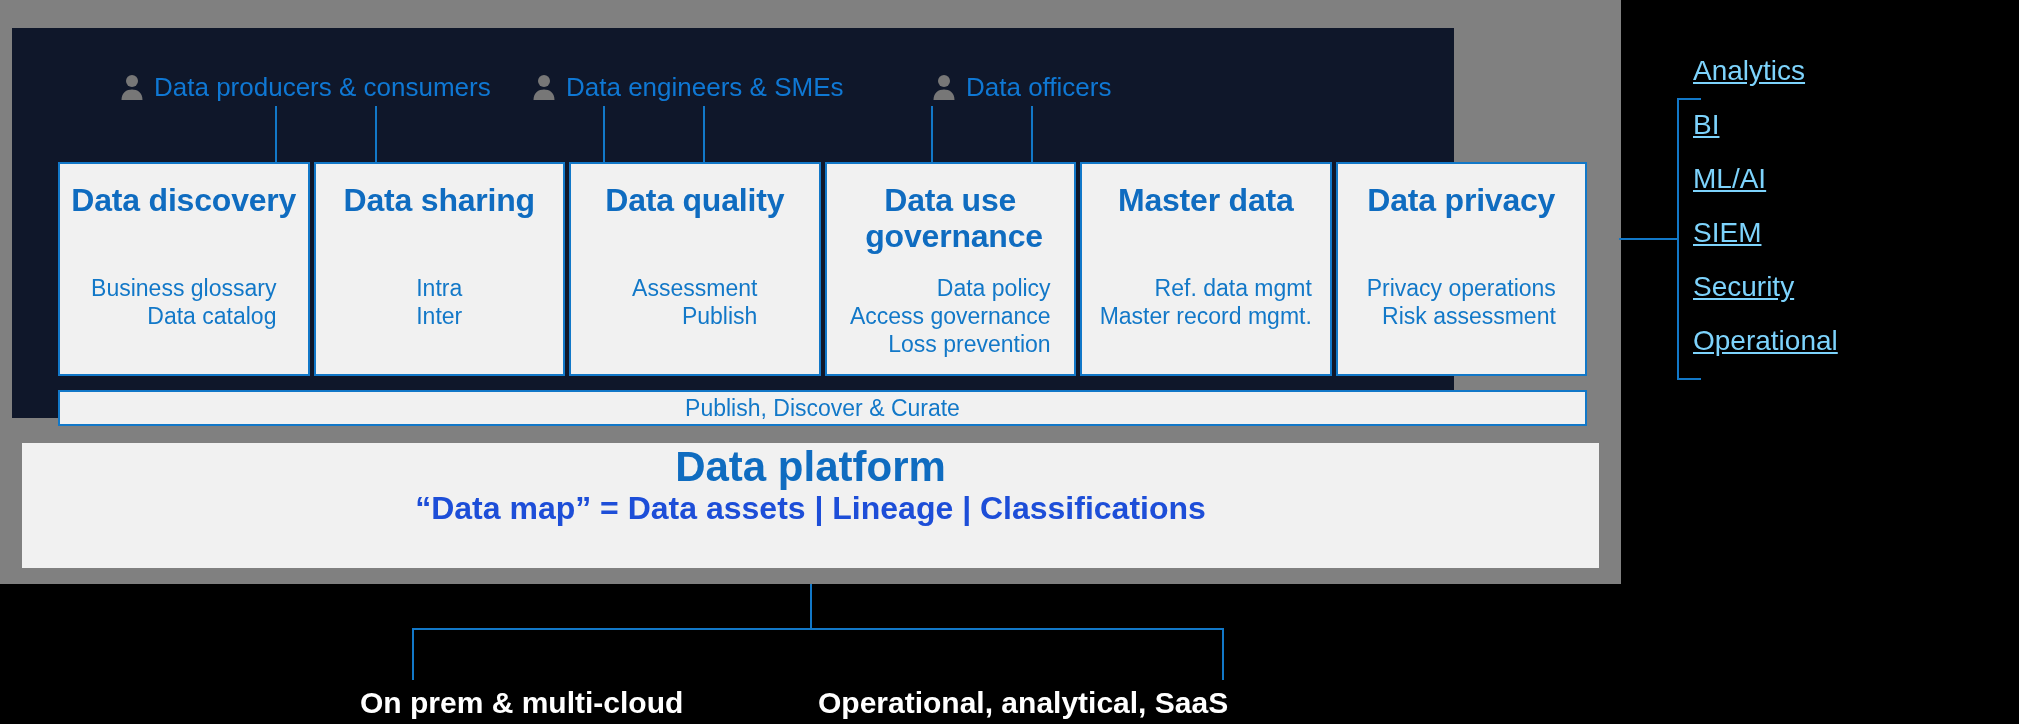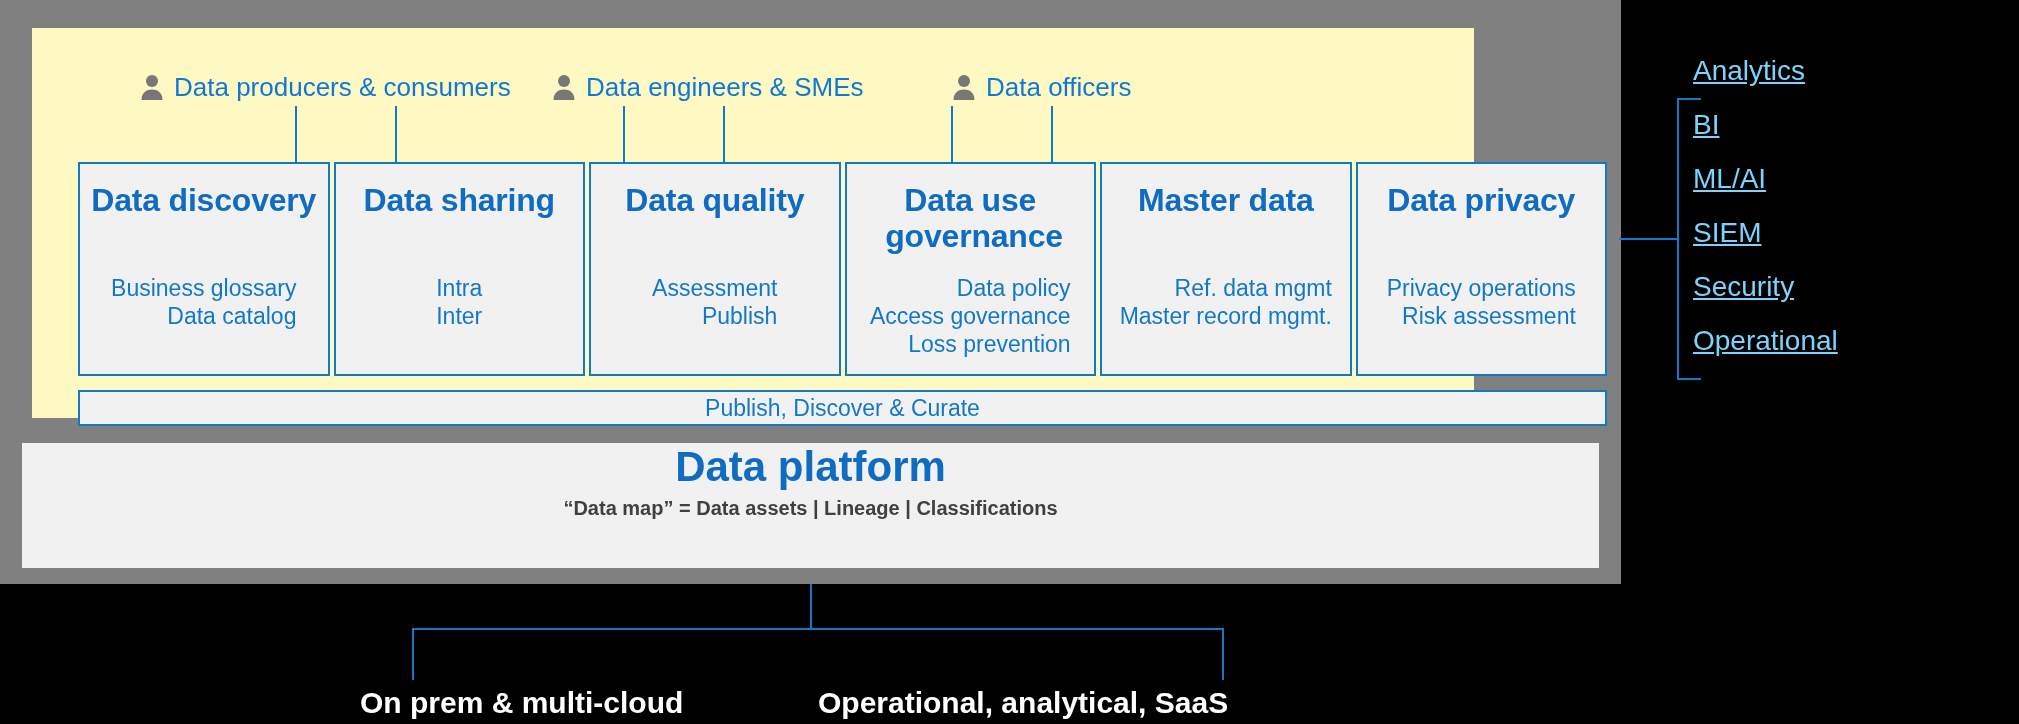--- a/index.html
+++ b/index.html
@@ -10,22 +10,22 @@
   }
 
   
   #gray-frame{
     position:absolute;left:0;top:0;width:1621px;height:584px;
     background:#808080;
   }
 
   
   #capabilities-panel{
-    position:absolute;left:32px;top:28px;width:1442px;height:390px;
-    background:#fef9c3;
+    position:absolute;left:12px;top:28px;width:1442px;height:390px;
+    background:#0f172a;
   }
 
   
   .persona{
     position:absolute;top:42px;height:34px;
     display:flex;align-items:center;gap:10px;
     white-space:nowrap;
   }
   .persona .p-label{
     color:#0f78d4;font-size:26px;line-height:30px;
@@ -73,21 +73,21 @@
   
   #platform-panel{
     position:absolute;left:22px;top:443px;width:1577px;height:125px;
     background:#f1f1f1;
     display:flex;flex-direction:column;align-items:center;
   }
   #platform-title{
     color:#0f6cc0;font-weight:bold;font-size:42px;line-height:48px;
   }
   #platform-sub{
-    color:#404040;font-weight:bold;font-size:20px;line-height:30px;margin-top:2px;
+    color:#1d4ed8;font-weight:bold;font-size:32px;line-height:30px;margin-top:2px;
   }
 
   
   #consumers{
     position:absolute;left:1621px;top:0;width:398px;height:584px;
   }
   .consumer-item{
     position:absolute;left:72px;
     color:#7dd3fc;font-size:28px;line-height:32px;white-space:nowrap;text-decoration:underline;
   }

